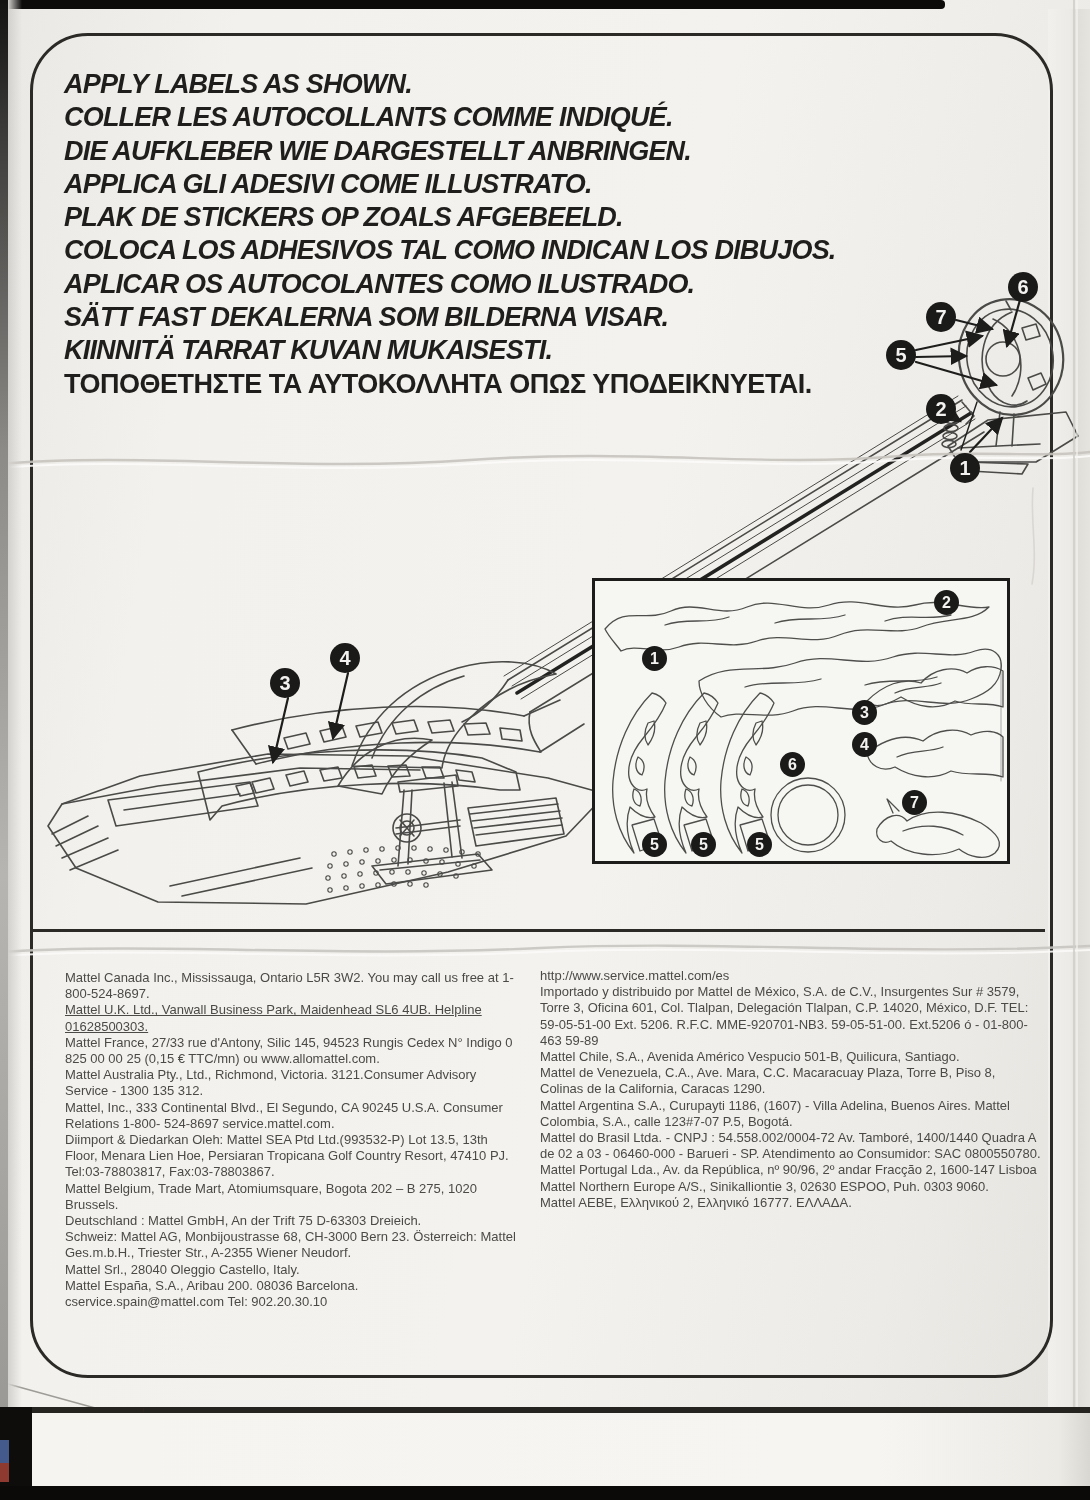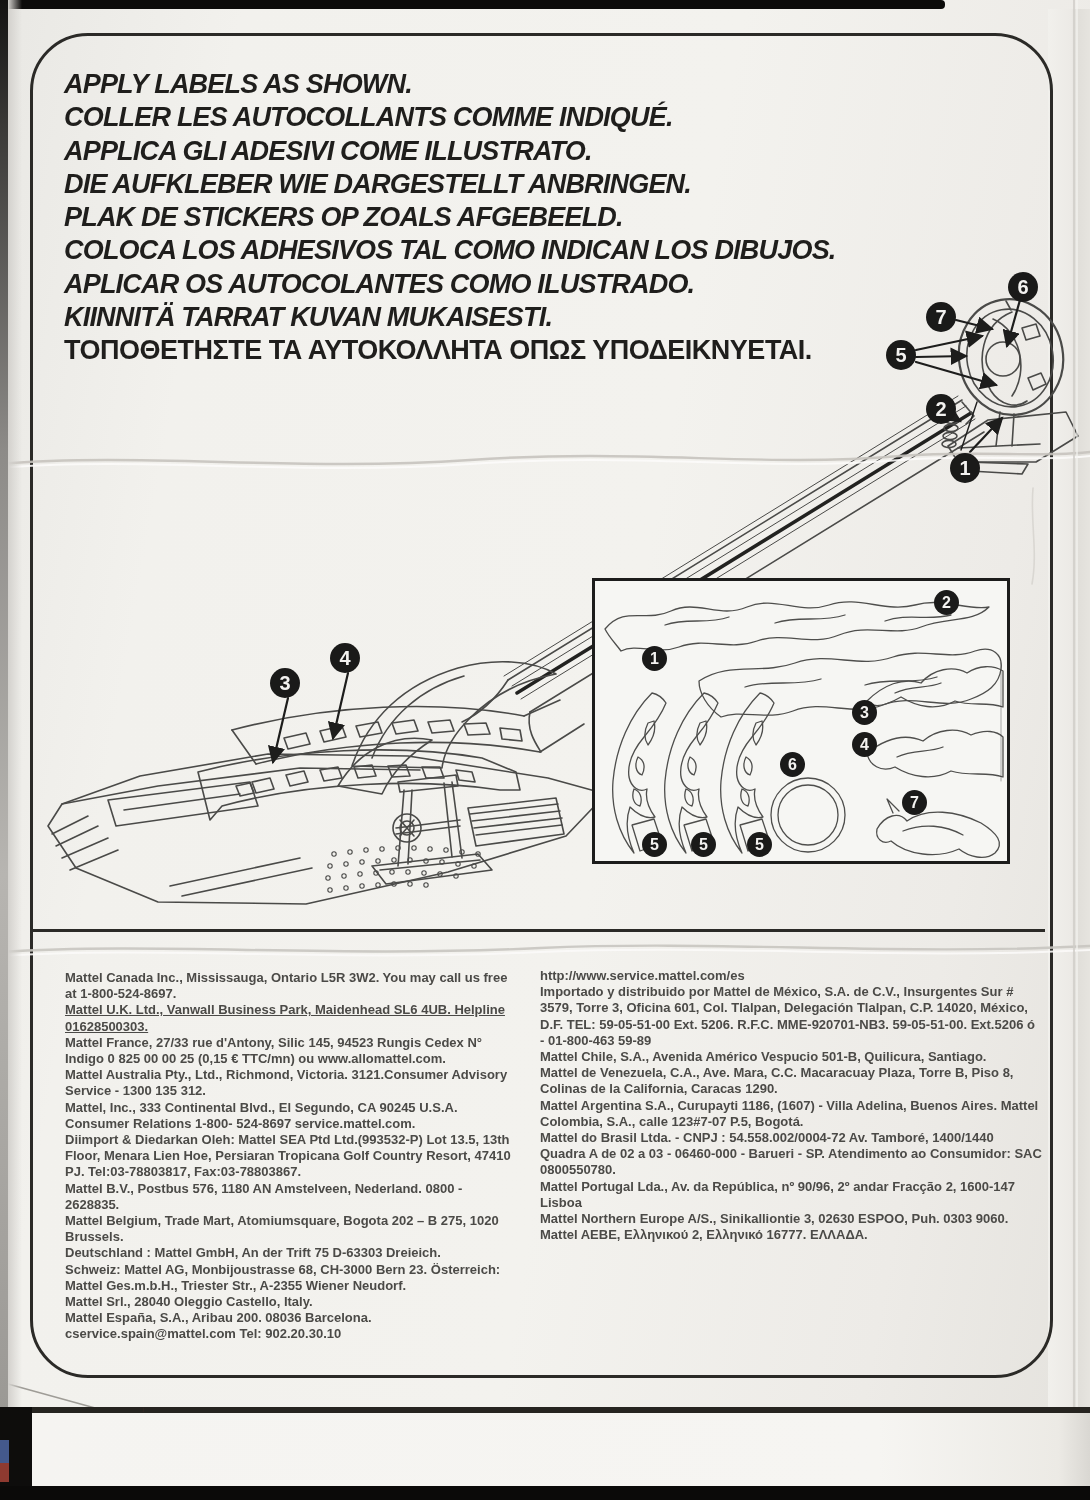--- a/index.html
+++ b/index.html
@@ -24,21 +24,21 @@
   .hl.greek{font-style:normal;letter-spacing:-0.5px;}
   
   .badge{width:30px;height:30px;border-radius:50%;background:#1a1a19;color:#f3f2f0;
          font-weight:700;font-size:20px;line-height:30px;text-align:center;}
   .badge.sm{width:25px;height:25px;font-size:16px;line-height:25px;}
   
   .sticker-box{left:592px;top:578px;width:418px;height:286px;box-sizing:border-box;
                border:3px solid #1c1c1b;background:#f6f6f3;}
   
   .addr{font-size:13px;line-height:16.2px;color:#4b4a47;}
-  .addr p{margin:0;font-weight:bold;}
+  .addr p{margin:0;}
   .addr p.uline{text-decoration:underline;}
   .col-left{left:65px;top:970px;width:452px;}
   .col-right{left:540px;top:968px;width:502px;}
   
   .bottom-edge{left:0;top:1407px;width:1090px;height:6px;background:#262420;}
   .bottom-black-left{left:0;top:1407px;width:32px;height:93px;background:#0e0d0c;}
   .under-page{left:32px;top:1413px;width:1058px;height:73px;
       background:linear-gradient(to right,#f5f4f1 0%,#f6f5f2 80%,#eceae5 97%,#d9d7d2 100%);}
   .bottom-black{left:0;top:1486px;width:1090px;height:14px;background:#0b0a09;}
   .patch-blue{left:0;top:1440px;width:9px;height:23px;background:#44598c;}
@@ -52,25 +52,26 @@
 <div class="scan">
 
   <div class="abs margin-right"></div>
 
   <div class="abs frame"></div>
   <div class="abs divider"></div>
 
   <div class="abs heading">
     <div class="hl">APPLY LABELS AS SHOWN.</div>
     <div class="hl">COLLER LES AUTOCOLLANTS COMME INDIQUÉ.</div>
+    <div class="hl">DIE AUFKLEBER WIE DARGESTELLT ANBRINGEN.</div>
     <div class="hl">APPLICA GLI ADESIVI COME ILLUSTRATO.</div>
-    <div class="hl">DIE AUFKLEBER WIE DARGESTELLT ANBRINGEN.</div>
     <div class="hl">PLAK DE STICKERS OP ZOALS AFGEBEELD.</div>
     <div class="hl">COLOCA LOS ADHESIVOS TAL COMO INDICAN LOS DIBUJOS.</div>
     <div class="hl">APLICAR OS AUTOCOLANTES COMO ILUSTRADO.</div>
+    <div class="hl">SÄTT FAST DEKALERNA SOM BILDERNA VISAR.</div>
     <div class="hl">KIINNITÄ TARRAT KUVAN MUKAISESTI.</div>
     <div class="hl greek">ΤΟΠΟΘΕΤΗΣΤΕ ΤΑ ΑΥΤΟΚΟΛΛΗΤΑ ΟΠΩΣ ΥΠΟΔΕΙΚΝΥΕΤΑΙ.</div>
   </div>
 
   <svg class="abs" style="left:0;top:0;" width="1090" height="1500" viewBox="0 0 1090 1500" fill="none" stroke="#4a4a48" stroke-width="1.6" stroke-linejoin="round" stroke-linecap="round">
     <defs>
       <marker id="ah" markerWidth="9" markerHeight="8" refX="7" refY="4" orient="auto">
         <path d="M0,0 L8,4 L0,8 Z" fill="#1d1d1c" stroke="none"></path>
       </marker>
     </defs>
@@ -285,21 +286,20 @@
   <div class="abs badge sm" style="left:691px;top:832px;">5</div>
   <div class="abs badge sm" style="left:747px;top:832px;">5</div>
 
   <div class="abs addr col-left">
     <p>Mattel Canada Inc., Mississauga, Ontario L5R 3W2. You may call us free at 1-800-524-8697.</p>
     <p class="uline">Mattel U.K. Ltd., Vanwall Business Park, Maidenhead SL6 4UB. Helpline 01628500303.</p>
     <p>Mattel France, 27/33 rue d'Antony, Silic 145, 94523 Rungis Cedex N° Indigo 0 825 00 00 25 (0,15 € TTC/mn) ou www.allomattel.com.</p>
     <p>Mattel Australia Pty., Ltd., Richmond, Victoria. 3121.Consumer Advisory Service - 1300 135 312.</p>
     <p>Mattel, Inc., 333 Continental Blvd., El Segundo, CA 90245 U.S.A. Consumer Relations 1-800- 524-8697 service.mattel.com.</p>
     <p>Diimport &amp; Diedarkan Oleh: Mattel SEA Ptd Ltd.(993532-P) Lot 13.5, 13th Floor, Menara Lien Hoe, Persiaran Tropicana Golf Country Resort, 47410 PJ. Tel:03-78803817, Fax:03-78803867.</p>
-    <p>Mattel B.V., Postbus 576, 1180 AN  Amstelveen, Nederland. 0800 - 2628835.</p>
     <p>Mattel Belgium, Trade Mart, Atomiumsquare, Bogota 202 – B 275, 1020 Brussels.</p>
     <p>Deutschland : Mattel GmbH, An der Trift 75 D-63303 Dreieich.</p>
     <p>Schweiz: Mattel AG, Monbijoustrasse 68, CH-3000 Bern 23. Österreich: Mattel Ges.m.b.H., Triester Str., A-2355 Wiener Neudorf.</p>
     <p>Mattel Srl., 28040 Oleggio Castello, Italy.</p>
     <p>Mattel España, S.A., Aribau 200. 08036 Barcelona. cservice.spain@mattel.com Tel: 902.20.30.10</p>
   </div>
   <div class="abs addr col-right">
     <p>http://www.service.mattel.com/es</p>
     <p>Importado y distribuido por Mattel de México, S.A. de C.V., Insurgentes Sur # 3579, Torre 3, Oficina 601, Col. Tlalpan, Delegación Tlalpan, C.P. 14020, México, D.F. TEL: 59-05-51-00 Ext. 5206. R.F.C. MME-920701-NB3. 59-05-51-00. Ext.5206 ó - 01-800-463 59-89</p>
     <p>Mattel Chile, S.A., Avenida Américo Vespucio 501-B, Quilicura, Santiago.</p>

